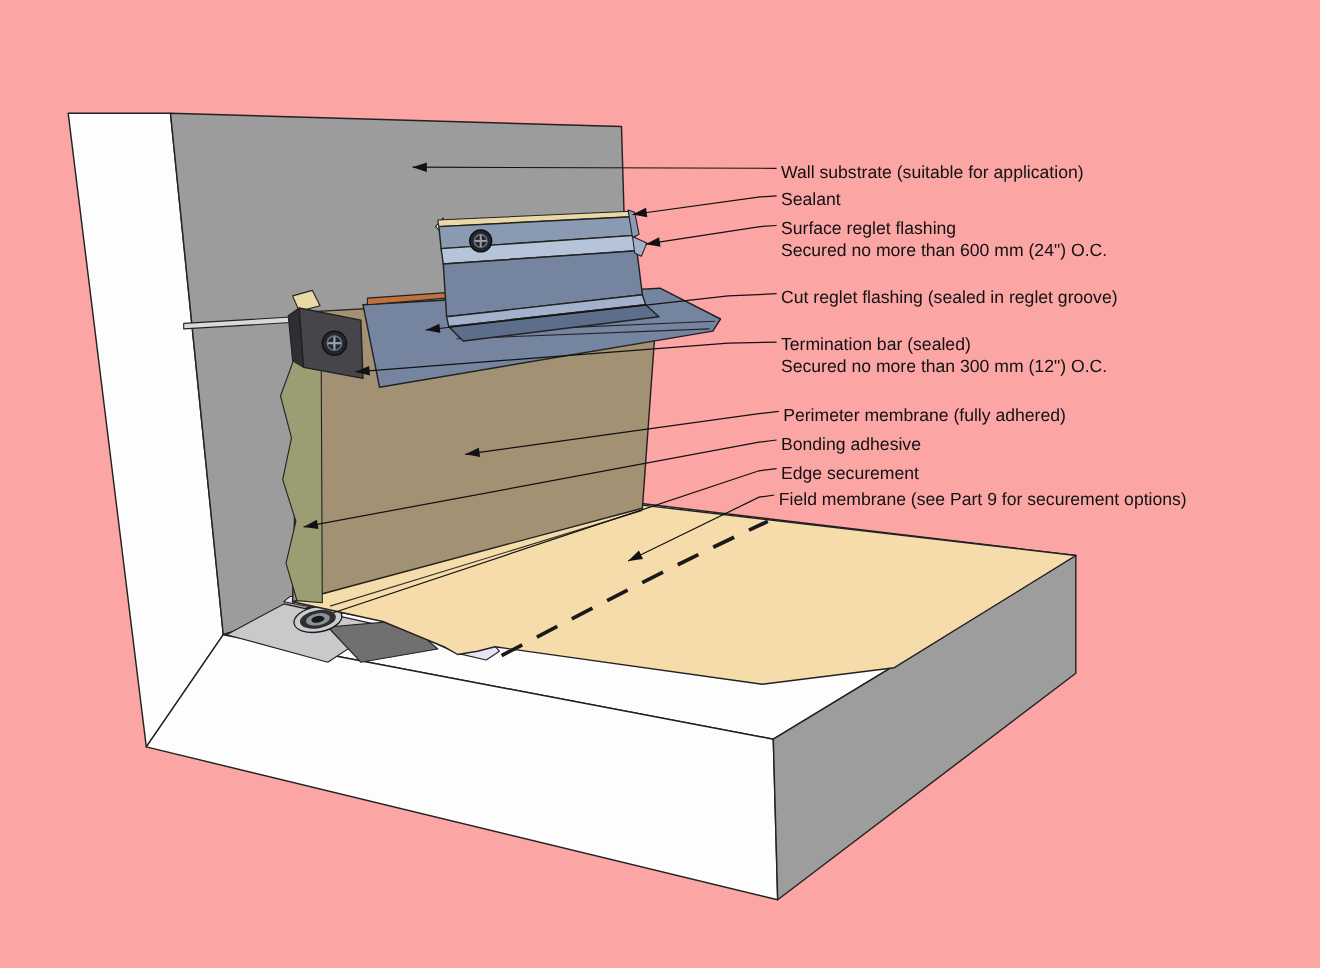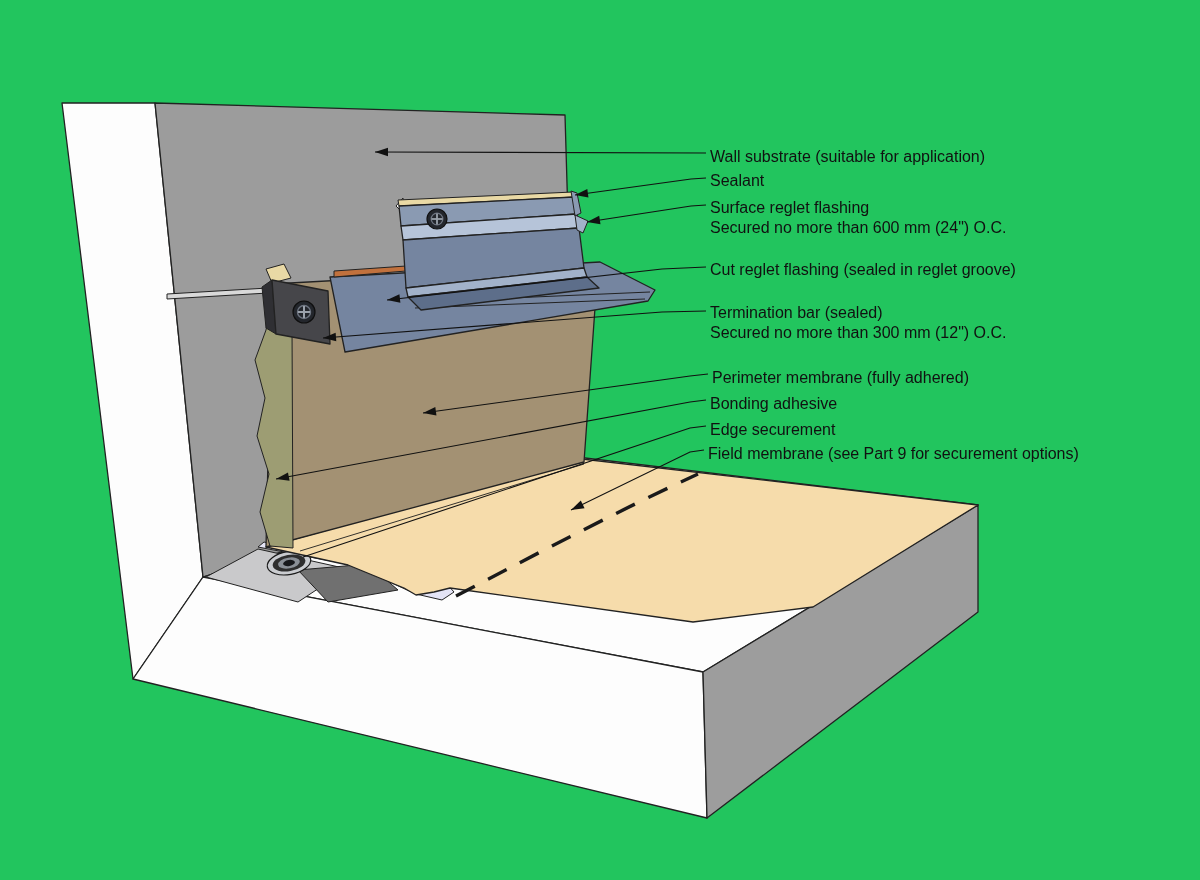--- a/index.html
+++ b/index.html
@@ -1,16 +1,16 @@
 <!DOCTYPE html>
 <html><head>
 <meta charset="utf-8">
 <style>
   html,body{margin:0;padding:0;background:#ffffff;}
-  #stage{position:relative;width:1200px;height:880px;background:#22c55e;overflow:hidden;
+  #stage{position:relative;width:1200px;height:880px;background:#fca5a5;overflow:hidden;
          font-family:"Liberation Sans",sans-serif;}
   svg{display:block;}
   text{font-family:"Liberation Sans",sans-serif;font-size:16px;fill:#111111;}
   .outline{stroke:#222222;stroke-width:1.3;stroke-linejoin:round;}
   .thin{stroke:#222222;stroke-width:1;stroke-linejoin:round;}
   .leader{fill:none;stroke:#111111;stroke-width:1.1;}
   .foldline{stroke:#33312c;stroke-width:1;}
 </style>
 </head>
 <body>

